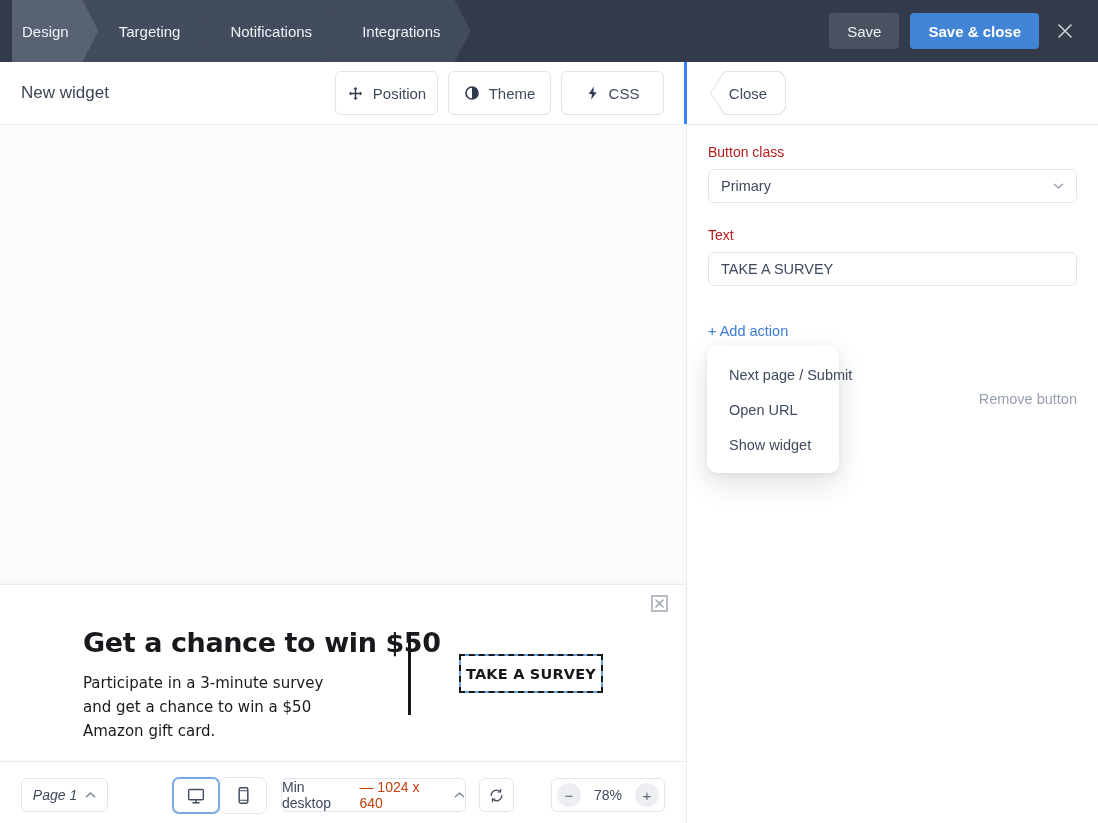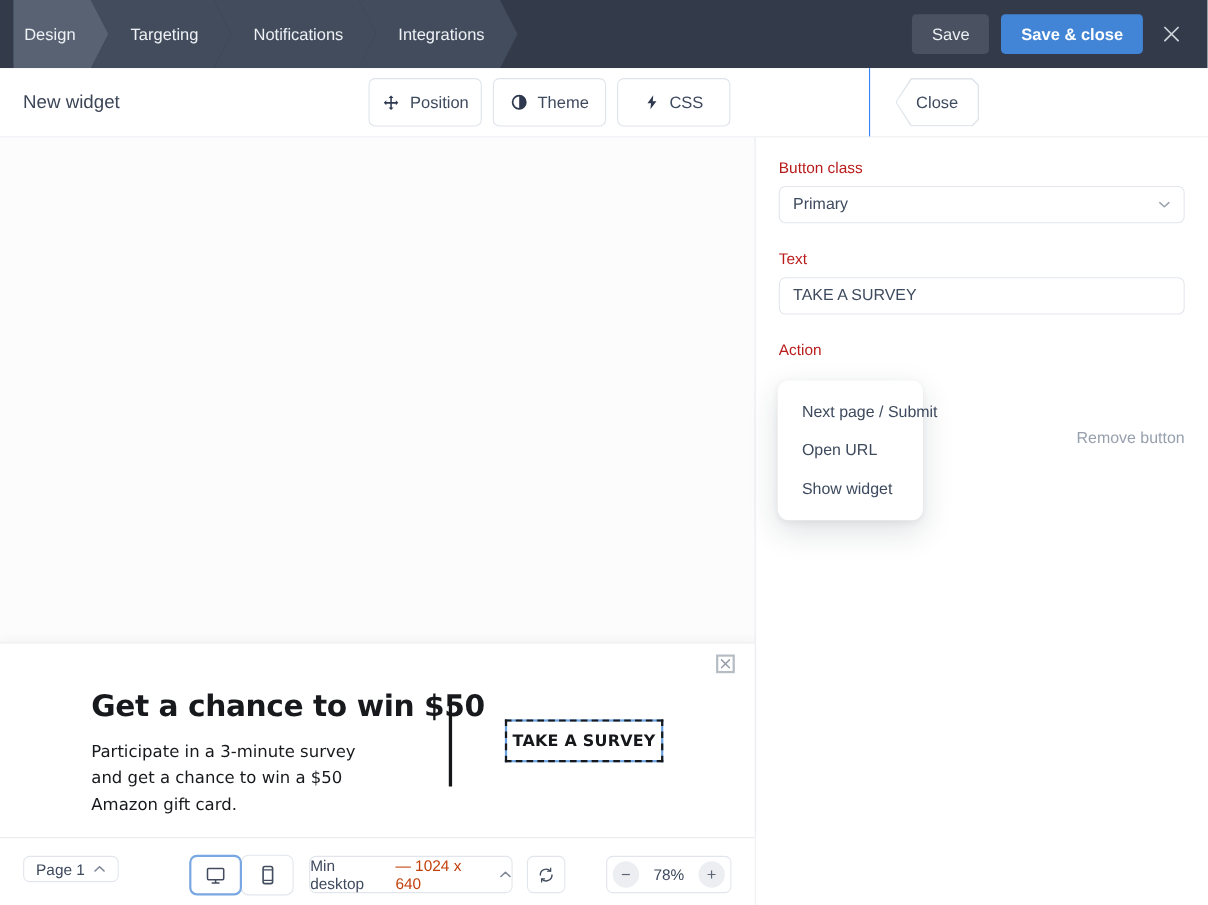--- a/index.html
+++ b/index.html
@@ -34,21 +34,21 @@
     height:36px; padding:0 18px; border:none; border-radius:4px; cursor:pointer;
     background:#4285d6; color:#fff; font-size:15px; font-weight:700; font-family:inherit;
   }
   .topbar-x { width:30px; height:30px; display:flex; align-items:center; justify-content:center; cursor:pointer; }
 
   
   .subheader {
     position:absolute; top:62px; left:0; right:0; height:63px;
     background:#fff; border-bottom:1px solid #e9ecf0; display:flex;
   }
-  .subheader-left { position:relative; width:791px; border-right:1px solid #3b82f6; }
+  .subheader-left { position:relative; width:687px; border-right:3px solid #3b82f6; }
   .page-title { position:absolute; left:21px; top:21px; font-size:17px; color:#3c4657; }
   .pill-btn {
     position:absolute; top:9px; height:44px; display:flex; align-items:center; justify-content:center;
     gap:9px; background:#fff; border:1px solid #dfe4ea; border-radius:6px;
     font-size:15px; color:#3e4a5e; cursor:pointer;
   }
   .pill-position { left:335px; width:103px; }
   .pill-theme { left:448px; width:103px; }
   .pill-css { left:561px; width:103px; }
   .subheader-right { position:relative; flex:1; }
@@ -96,21 +96,21 @@
   
   .toolbar {
     position:absolute; left:0; right:0; bottom:0; height:62px;
     background:#fff; border-top:1px solid #e9ecf0;
   }
   .tool-btn {
     position:absolute; display:flex; align-items:center; justify-content:center; gap:8px;
     background:#fff; border:1px solid #e2e6ec; border-radius:6px;
     font-size:14px; color:#3e4a5e; cursor:pointer;
   }
-  .tb-page { left:21px; top:16px; width:87px; height:24px; }
+  .tb-page { left:21px; top:16px; width:87px; height:34px;font-style:italic; }
   .tb-desktop { left:172px; top:15px; width:48px; height:37px; border:2px solid #79a7e2; border-radius:7px; z-index:2; }
   .tb-mobile { left:219px; top:15px; width:48px; height:37px; border-radius:7px; }
   .tb-size { left:281px; top:16px; width:185px; height:34px; gap:6px; }
   .tb-size .dim { color:#c2410c; }
   .tb-refresh { left:479px; top:16px; width:35px; height:34px; }
   .tb-zoom { left:551px; top:16px; width:114px; height:34px; justify-content:space-between; padding:0 5px; cursor:default; }
   .zoom-circle {
     width:24px; height:24px; border-radius:50%; background:#eceef2; border:none; cursor:pointer;
     display:flex; align-items:center; justify-content:center; font-size:15px; color:#5b6573; font-family:inherit;
   }
@@ -293,21 +293,20 @@
 
       <div class="spacer-24"></div>
 
       <div class="field-label">Text</div>
       <div class="field-box">
         <input class="text-input" type="text" value="TAKE A SURVEY" style="">
       </div>
 
       <div class="spacer-24"></div>
 
-      <div class="field-label">Action</div>
       <span class="add-action">+ Add action</span>
 
     </div>
 
     <div class="action-menu">
       <div class="menu-item">Next page / Submit</div>
       <div class="menu-item">Open URL</div>
       <div class="menu-item">Show widget</div>
     </div>
 

